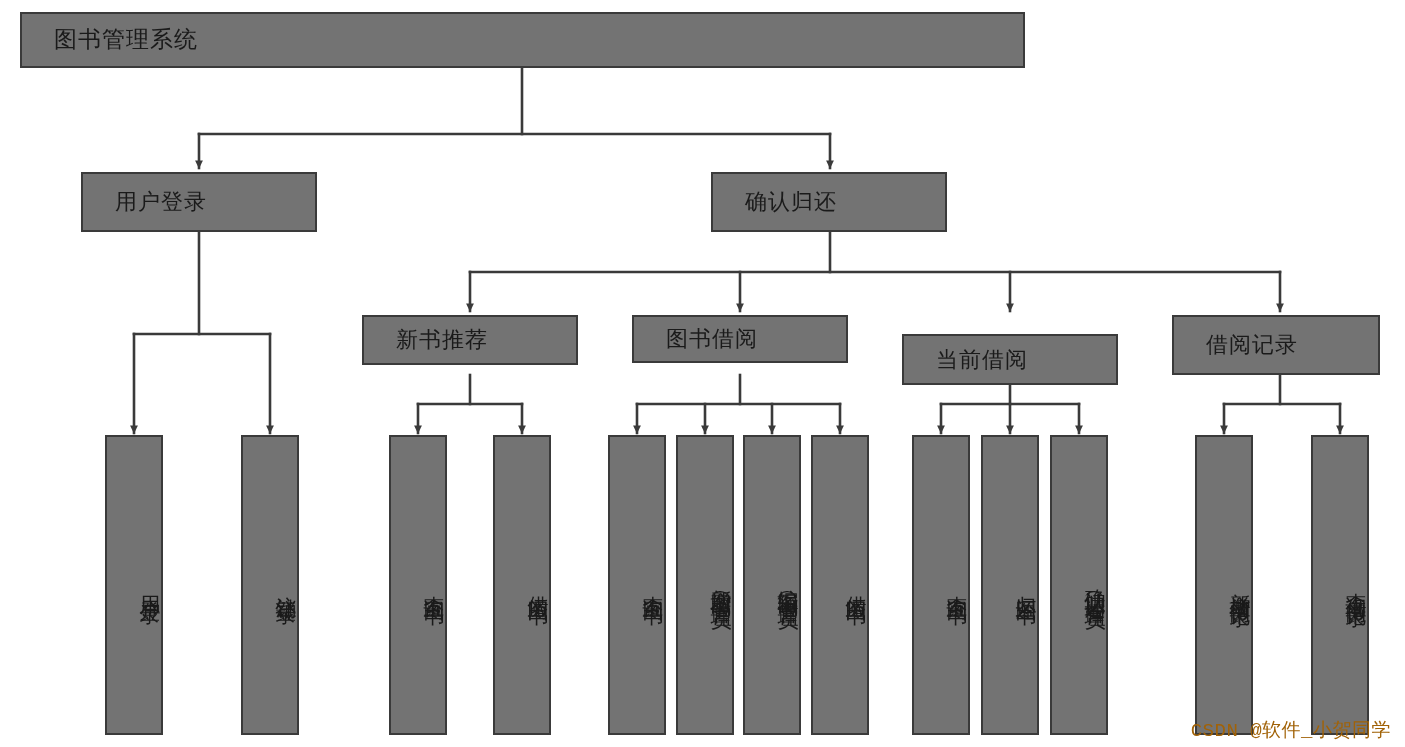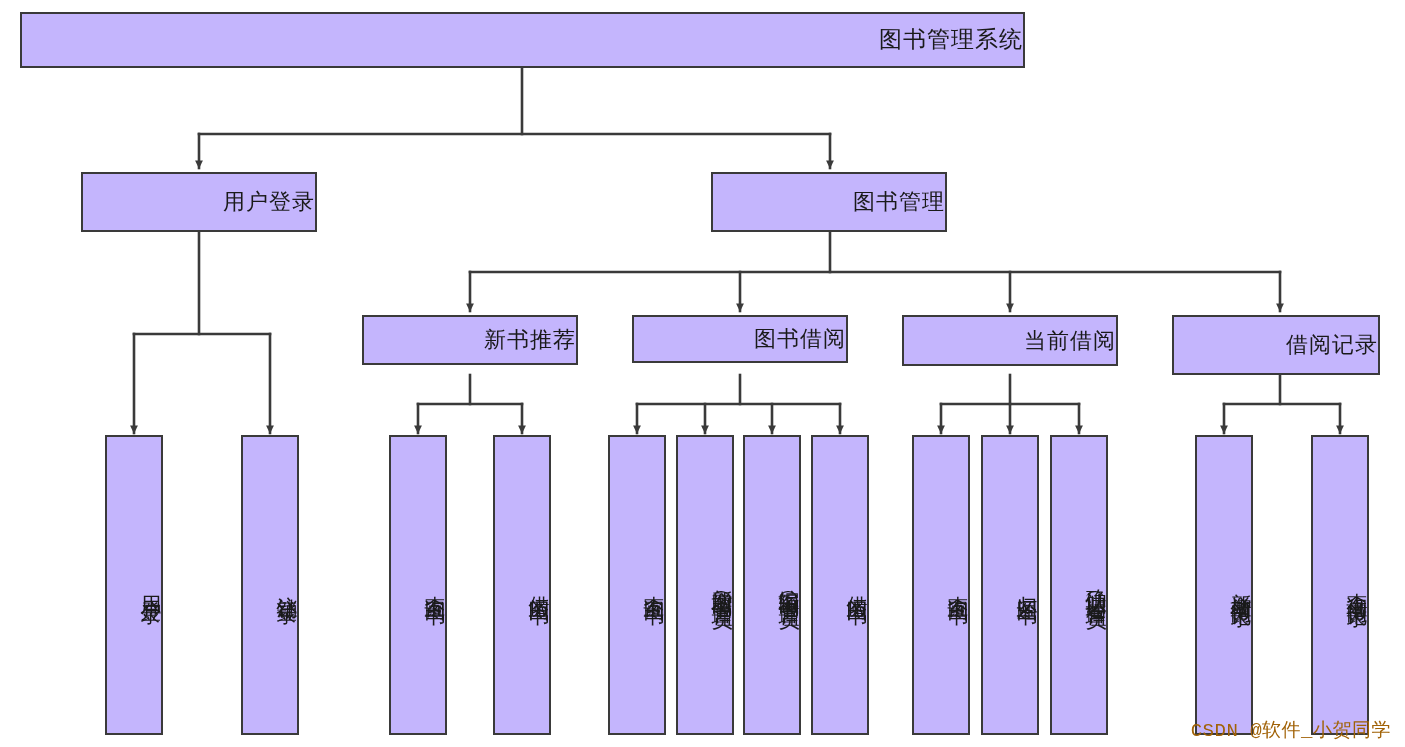--- a/index.html
+++ b/index.html
@@ -15,27 +15,28 @@
     position:absolute;left:0;top:0;width:1405px;height:747px;
   }
   
   #connector-layer{
     position:absolute;left:0;top:0;width:1405px;height:747px;
     pointer-events:none;
   }
   .node{
     position:absolute;
     box-sizing:border-box;
-    background:#c4b5fd;
+    background:#737373;
     border:2px solid #3a3a3a;
     display:flex;
     align-items:center;
-    justify-content:flex-end;
+    justify-content:flex-start;
     color:#1a1a1a;
     z-index:2;
+    padding-left:32px;
   }
   .node-label{
     display:block;
     line-height:1.18;
     letter-spacing:1px;
     white-space:nowrap;
   }
   
   .node.level-root .node-label{font-size:23px;}
   .node.level-2 .node-label{font-size:22px;}
@@ -120,32 +121,32 @@
 
   <div class="node level-root" style="left:20px;top:12px;width:1005px;height:56px;">
     <span class="node-label">图书管理系统</span>
   </div>
 
   <div class="node level-2" style="left:81px;top:172px;width:236px;height:60px;">
     <span class="node-label">用户登录</span>
   </div>
 
   <div class="node level-2" style="left:711px;top:172px;width:236px;height:60px;">
-    <span class="node-label">图书管理</span>
+    <span class="node-label">确认归还</span>
   </div>
 
   <div class="node level-3" style="left:362px;top:315px;width:216px;height:50px;">
     <span class="node-label">新书推荐</span>
   </div>
 
   <div class="node level-3" style="left:632px;top:315px;width:216px;height:48px;">
     <span class="node-label">图书借阅</span>
   </div>
 
-  <div class="node level-3" style="left:902px;top:315px;width:216px;height:51px;">
+  <div class="node level-3" style="left:902px;top:334px;width:216px;height:51px;">
     <span class="node-label">当前借阅</span>
   </div>
 
   <div class="node level-3" style="left:1172px;top:315px;width:208px;height:60px;">
     <span class="node-label">借阅记录</span>
   </div>
 
   <div class="node leaf" style="left:105px;top:435px;width:58px;height:300px;">
     <span class="node-label">用户登录</span>
   </div>

